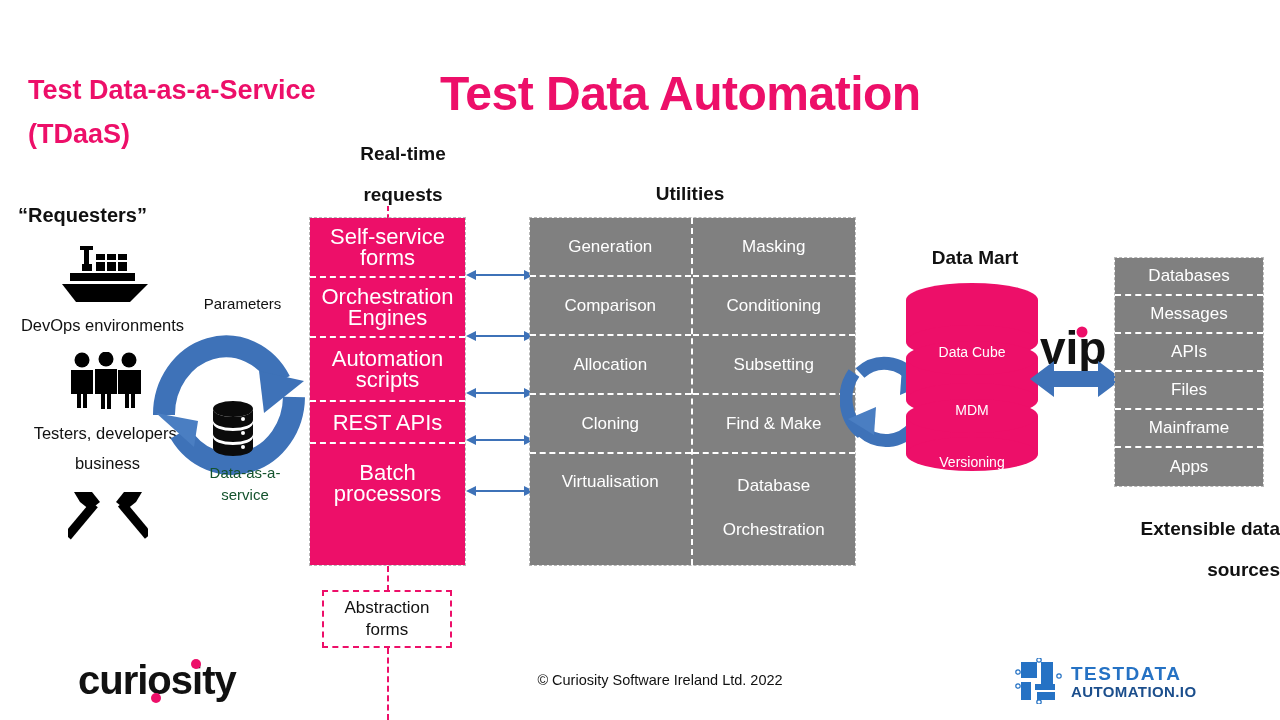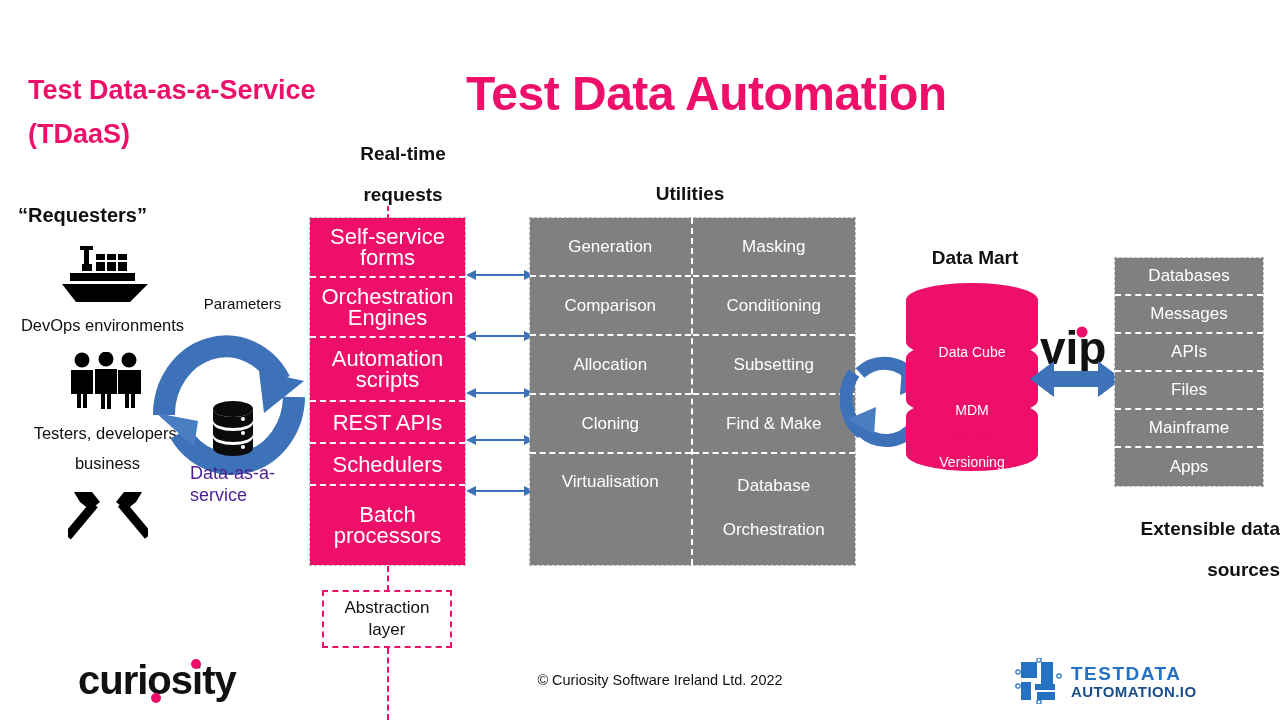--- a/index.html
+++ b/index.html
@@ -11,21 +11,20 @@
   
   #tdaas-title{
     left:28px;top:68px;width:300px;
     color:#ED0F69;font-weight:bold;font-size:27px;line-height:44px;
     font-family:"Liberation Sans",sans-serif;
   }
   #main-title{
     left:440px;top:66px;width:620px;
     color:#ED0F69;font-weight:bold;font-size:48px;line-height:56px;
     letter-spacing:-0.5px;
-    margin-left:26px;
   }
   #requesters-title{
     left:18px;top:204px;width:260px;
     color:#111;font-weight:bold;font-size:20px;
   }
   #realtime-title{
     left:333px;top:133px;width:140px;text-align:center;
     color:#111;font-weight:bold;font-size:19px;line-height:41px;
   }
   #utilities-title{
@@ -50,21 +49,21 @@
   #req-3-label{left:10px;top:554px;width:190px;}
 
   .req-icon{display:block;}
   #req-1-icon{left:60px;top:246px;}
   #req-2-icon{left:66px;top:352px;}
   #req-3-icon{left:68px;top:488px;}
 
   
   #cycle-left{left:152px;top:305px;}
   #param-label{left:185px;top:295px;width:115px;text-align:center;color:#111;font-size:15px;}
-  #daas-label{left:190px;top:462px;width:110px;color:#4c1d95;font-size:18px;line-height:22px;}
+  #daas-label{left:190px;top:462px;width:110px;text-align:center;color:#14532d;font-size:15px;line-height:22px;}
   #db-icon-left{left:210px;top:400px;}
 
   
   #pink-col{
     left:310px;top:218px;width:155px;height:347px;
     background:#ED0F69;outline:1px dashed #b8b8b8;
   }
   #pink-col .cell{
     position:relative;box-sizing:border-box;width:100%;
     color:#ffffff;font-size:22px;text-align:center;
@@ -212,25 +211,24 @@
 
   <div class="abs v-dash" style="left:387px;top:566px;height:25px;"></div>
 
   <div class="abs v-dash" style="left:387px;top:648px;height:72px;"></div>
 
   <div class="abs" id="pink-col">
     <div class="cell" style="height:60px;">Self-service forms</div>
     <div class="cell" style="height:60px;">Orchestration Engines</div>
     <div class="cell" style="height:64px;">Automation scripts</div>
     <div class="cell" style="height:42px;">REST APIs</div>
-    <div class="cell" style="height:42px;">Schedulers</div>
     <div class="cell" style="height:77px;">Batch processors</div>
   </div>
 
-  <div class="abs" id="abstraction-box">Abstraction layer</div>
+  <div class="abs" id="abstraction-box">Abstraction forms</div>
 
   <svg class="abs conn" style="left:466px;top:269px;" viewBox="0 0 68 12">
     <line x1="8" y1="6" x2="60" y2="6" stroke="#3E72B8" stroke-width="2"></line>
     <polygon points="0,6 10,1 10,11" fill="#3E72B8"></polygon>
     <polygon points="68,6 58,1 58,11" fill="#3E72B8"></polygon>
   </svg>
   <svg class="abs conn" style="left:466px;top:330px;" viewBox="0 0 68 12">
     <line x1="8" y1="6" x2="60" y2="6" stroke="#3E72B8" stroke-width="2"></line>
     <polygon points="0,6 10,1 10,11" fill="#3E72B8"></polygon>
     <polygon points="68,6 58,1 58,11" fill="#3E72B8"></polygon>

